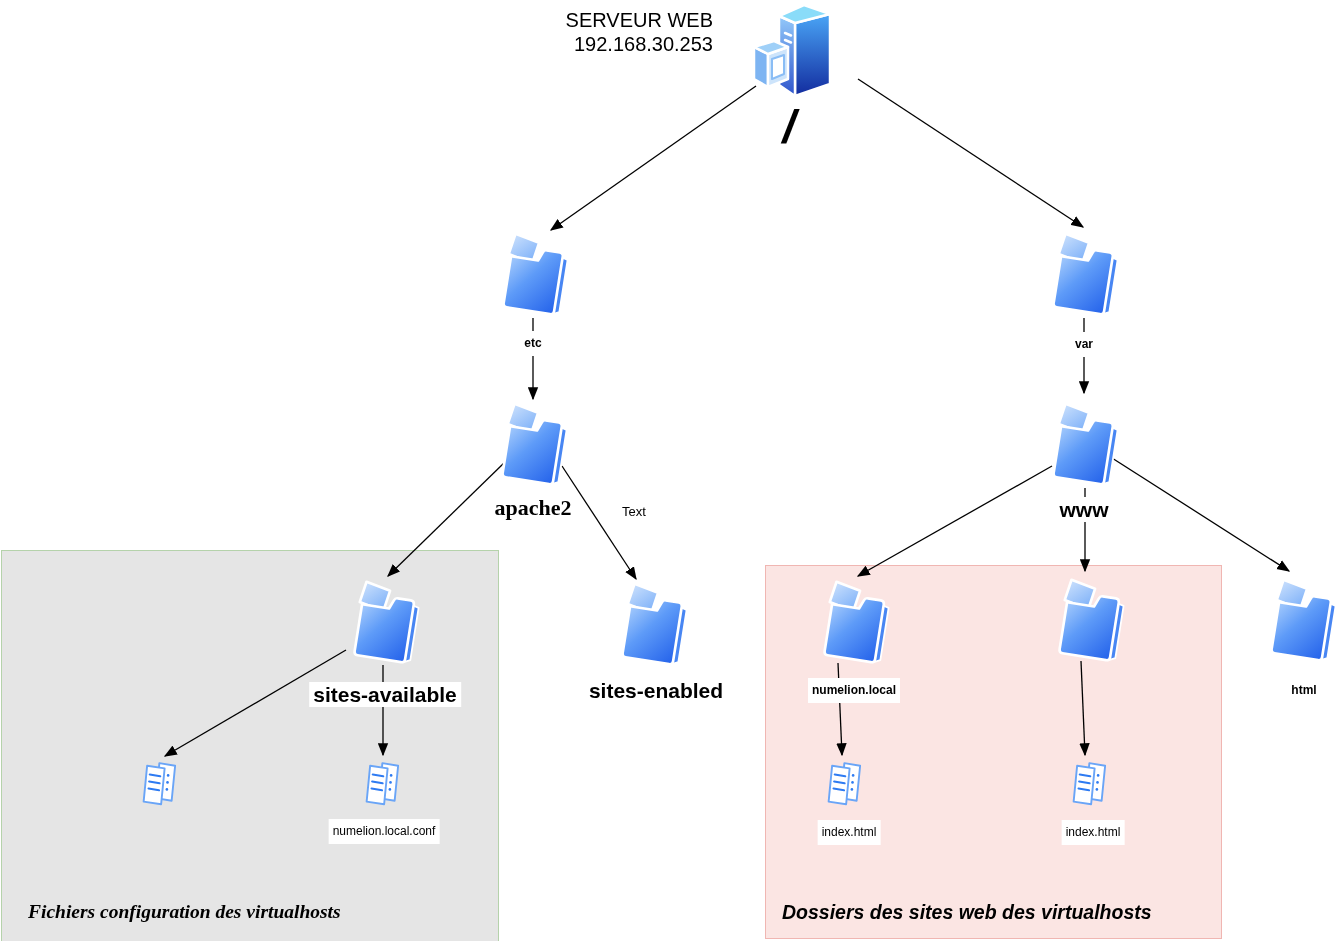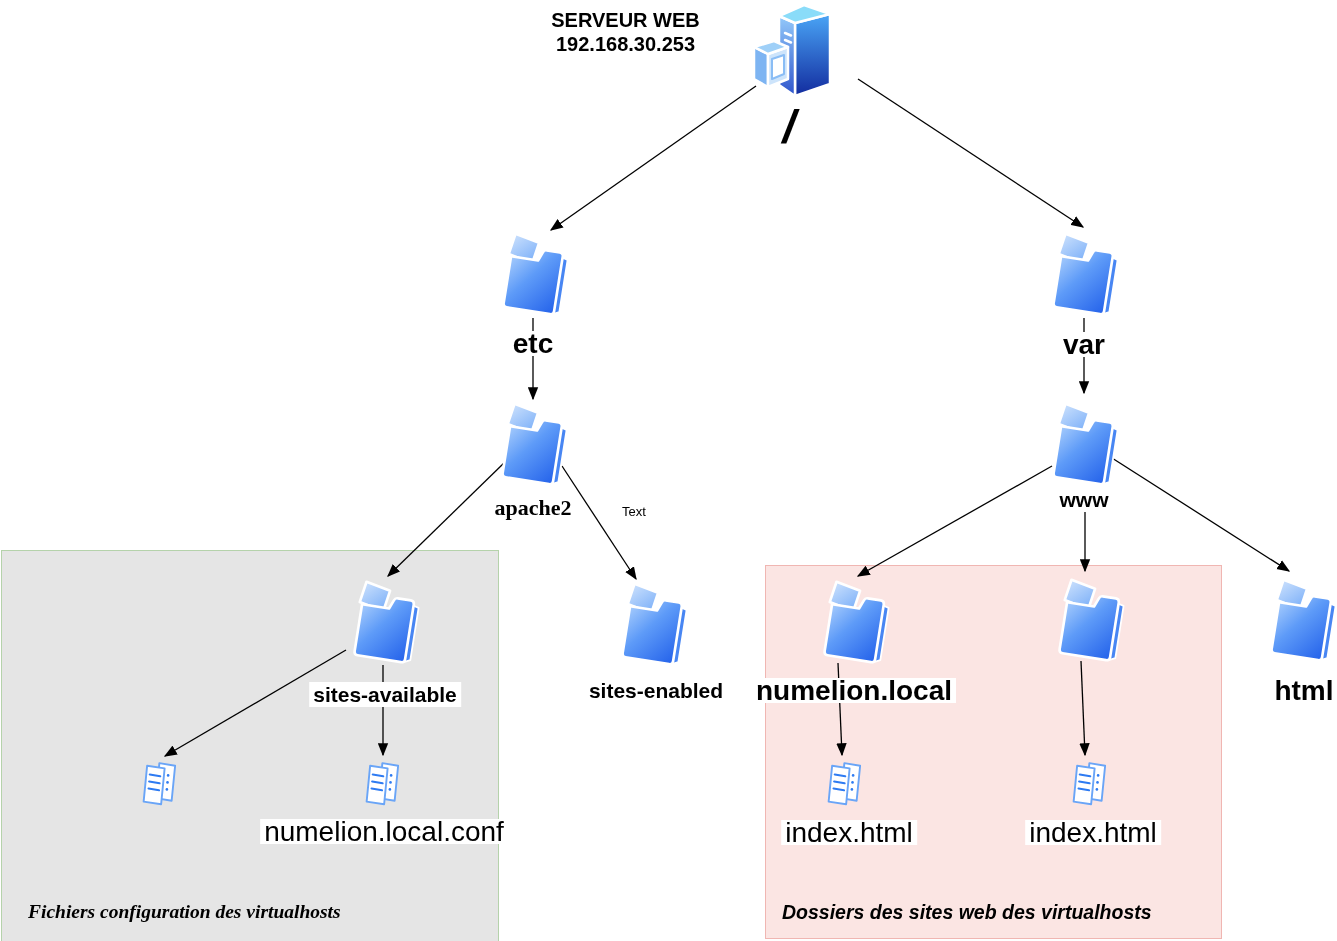--- a/index.html
+++ b/index.html
@@ -8,31 +8,31 @@
     font-family:"Liberation Sans", sans-serif;color:#000;
   }
   .region{position:absolute;box-sizing:border-box;z-index:0;}
   .region.green{left:1px;top:550px;width:498px;height:410px;background:#e5e5e5;border:1.5px solid #b5d2ab;font-family:Liberation Serif, serif;}
   .region.pink{left:765px;top:565px;width:457px;height:374px;background:#fbe5e3;border:1.5px solid #f0b6b2;}
   .connectors{position:absolute;left:0;top:0;z-index:1;}
   .icon{position:absolute;z-index:2;}
   .lbl{
     position:absolute;z-index:3;transform:translateX(-50%);
     background:#fff;white-space:nowrap;padding:1px 4px;
-    font-size:28px;line-height:23px;
+    font-size:12px;line-height:23px;
   }
   .lbl.b{font-weight:bold;}
   .lbl.big{font-size:22px;font-family:Liberation Serif, serif;}
   .lbl.mid{font-size:21px;}
   .edge-lbl{
     position:absolute;z-index:3;font-size:13px;background:#fff;white-space:nowrap;margin-left:22px;
   }
   .title{
     position:absolute;left:538px;top:8px;width:175px;z-index:3;
-    text-align:center;font-weight:bold;font-size:20px;line-height:24px;
+    text-align:right;font-weight:normal;font-size:20px;line-height:24px;
   }
   .root-slash{
     position:absolute;left:789px;top:102px;transform:translateX(-50%);z-index:3;
     font-size:47px;font-weight:bold;font-style:italic;line-height:50px;
   }
   .caption{
     position:absolute;z-index:3;font-weight:bold;font-style:italic;font-size:19.5px;white-space:nowrap;
   }
   .caption.green-cap{left:26px;top:350px;}
   .caption.pink-cap{left:16px;top:335px;text-align:center;}
@@ -184,21 +184,21 @@
   <svg class="icon" style="left:1071px;top:760px" width="42" height="50" viewBox="0 0 48 56">
       <use href="#sym-file"></use>
     </svg>
 
   <div class="lbl b" style="left:533px;top:331px">etc</div>
   <div class="lbl b big" style="left:533px;top:495px">apache2</div>
   <div class="edge-lbl" style="left:600px;top:504px">Text</div>
   <div class="lbl b mid" style="left:385px;top:682px">sites-available</div>
   <div class="lbl b mid" style="left:656px;top:678px">sites-enabled</div>
   <div class="lbl b" style="left:1084px;top:332px">var</div>
-  <div class="lbl b mid" style="left:1084px;top:487px">www</div>
+  <div class="lbl b mid" style="left:1084px;top:497px">www</div>
   <div class="lbl b" style="left:854px;top:678px">numelion.local</div>
   <div class="lbl b" style="left:1304px;top:678px">html</div>
 
   <div class="lbl" style="left:384px;top:819px">numelion.local.conf</div>
   <div class="lbl" style="left:849px;top:820px">index.html</div>
   <div class="lbl" style="left:1093px;top:820px">index.html</div>
 
 </div>
 
 </body></html>

